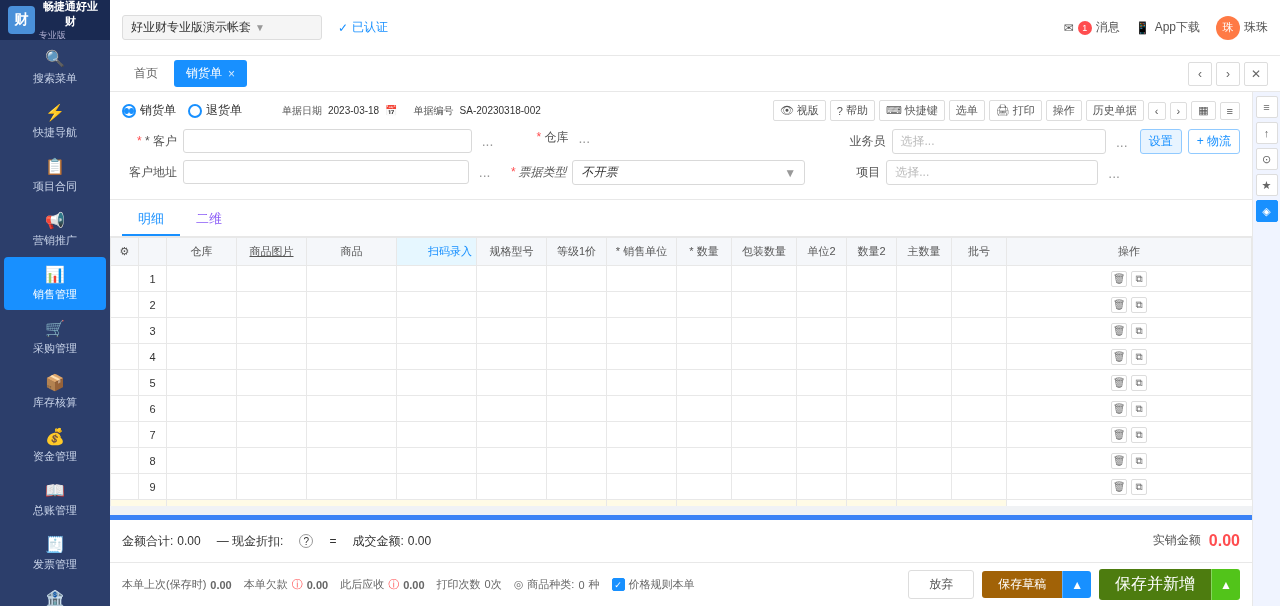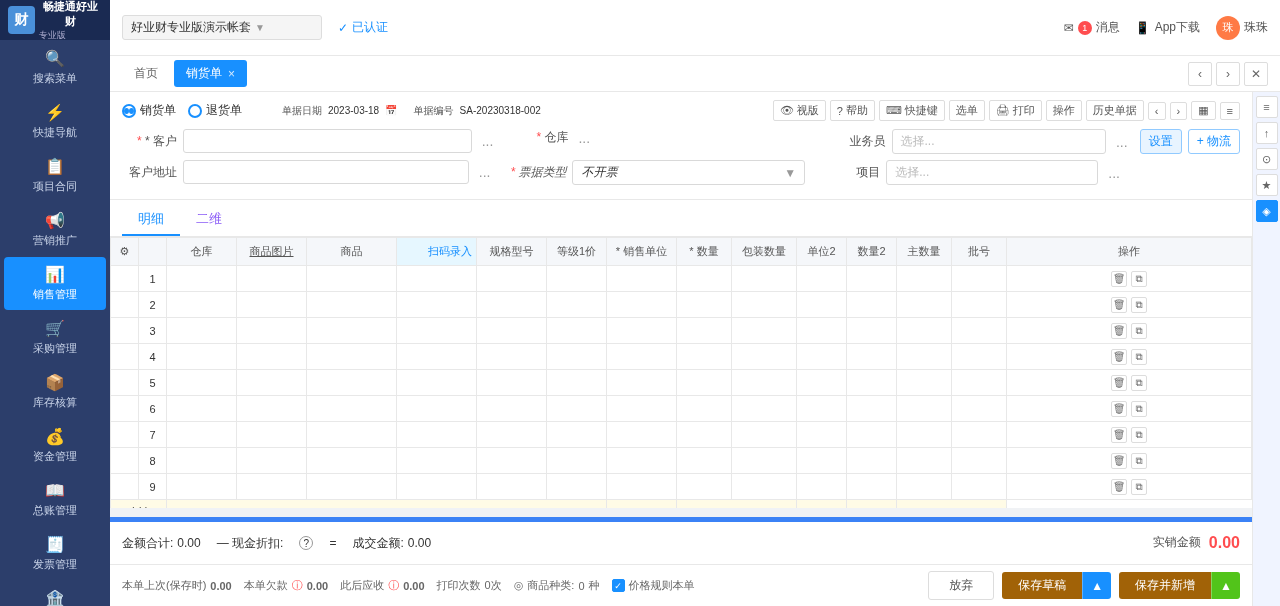--- a/index.html
+++ b/index.html
@@ -79,21 +79,21 @@
     .footer-field { display: flex; align-items: center; gap: 4px; }
     .footer-right { margin-left: auto; display: flex; align-items: flex-start; gap: 8px; }
     .footer-amount { color: #ff4d4f; font-weight: bold; font-size: 16px; }
     .amount-label { color: #555; }
 
     .footer-bottom { background: #fff; border-top: 1px solid #e8e8e8; padding: 6px 12px; display: flex; align-items: center; gap: 12px; font-size: 11px; color: #666; }
     .footer-bottom-right { margin-left: auto; display: flex; align-items: center; gap: 8px; }
     .btn-abandon { padding: 5px 20px; border: 1px solid #ddd; background: #fff; border-radius: 3px; cursor: pointer; font-size: 12px; color: #555; }
     .btn-save-draft { padding: 5px 16px; background: #a16207; color: #fff; border: none; border-radius: 3px 0 0 3px; cursor: pointer; font-size: 12px; display: flex; align-items: center; gap: 4px; }
     .btn-save-draft-arrow { padding: 5px 8px; background: #1890ff; color: #fff; border: none; border-left: 1px solid rgba(255,255,255,0.3); border-radius: 0 3px 3px 0; cursor: pointer; font-size: 12px; }
-    .btn-save-new { padding: 5px 16px; background: #a16207; color: #fff; border: none; border-radius: 3px 0 0 3px; cursor: pointer; font-size: 12px; display: flex; align-items: center; gap: 4px; }
+    .btn-save-new { padding: 5px 16px; background: #4d7c0f; color: #fff; border: none; border-radius: 3px 0 0 3px; cursor: pointer; font-size: 16px; display: flex; align-items: center; gap: 4px; }
     .btn-save-new-arrow { padding: 5px 8px; background: #52c41a; color: #fff; border: none; border-left: 1px solid rgba(255,255,255,0.3); border-radius: 0 3px 3px 0; cursor: pointer; font-size: 12px; }
     .checkbox-item { display: flex; align-items: center; gap: 4px; cursor: pointer; }
     .checkbox-box { width: 13px; height: 13px; border: 1px solid #1890ff; background: #1890ff; border-radius: 2px; display: flex; align-items: center; justify-content: center; }
     .checkbox-check { color: #fff; font-size: 9px; }
 
     
     .right-panel { width: 28px; background: #f0f4ff; border-left: 1px solid #e8e8e8; display: flex; flex-direction: column; align-items: center; padding: 4px 0; gap: 4px; }
     .right-panel-btn { width: 22px; height: 22px; border: 1px solid #ddd; background: #fff; cursor: pointer; display: flex; align-items: center; justify-content: center; font-size: 11px; color: #666; border-radius: 2px; }
     .right-panel-btn.active { background: #1890ff; color: #fff; border-color: #1890ff; }
 

